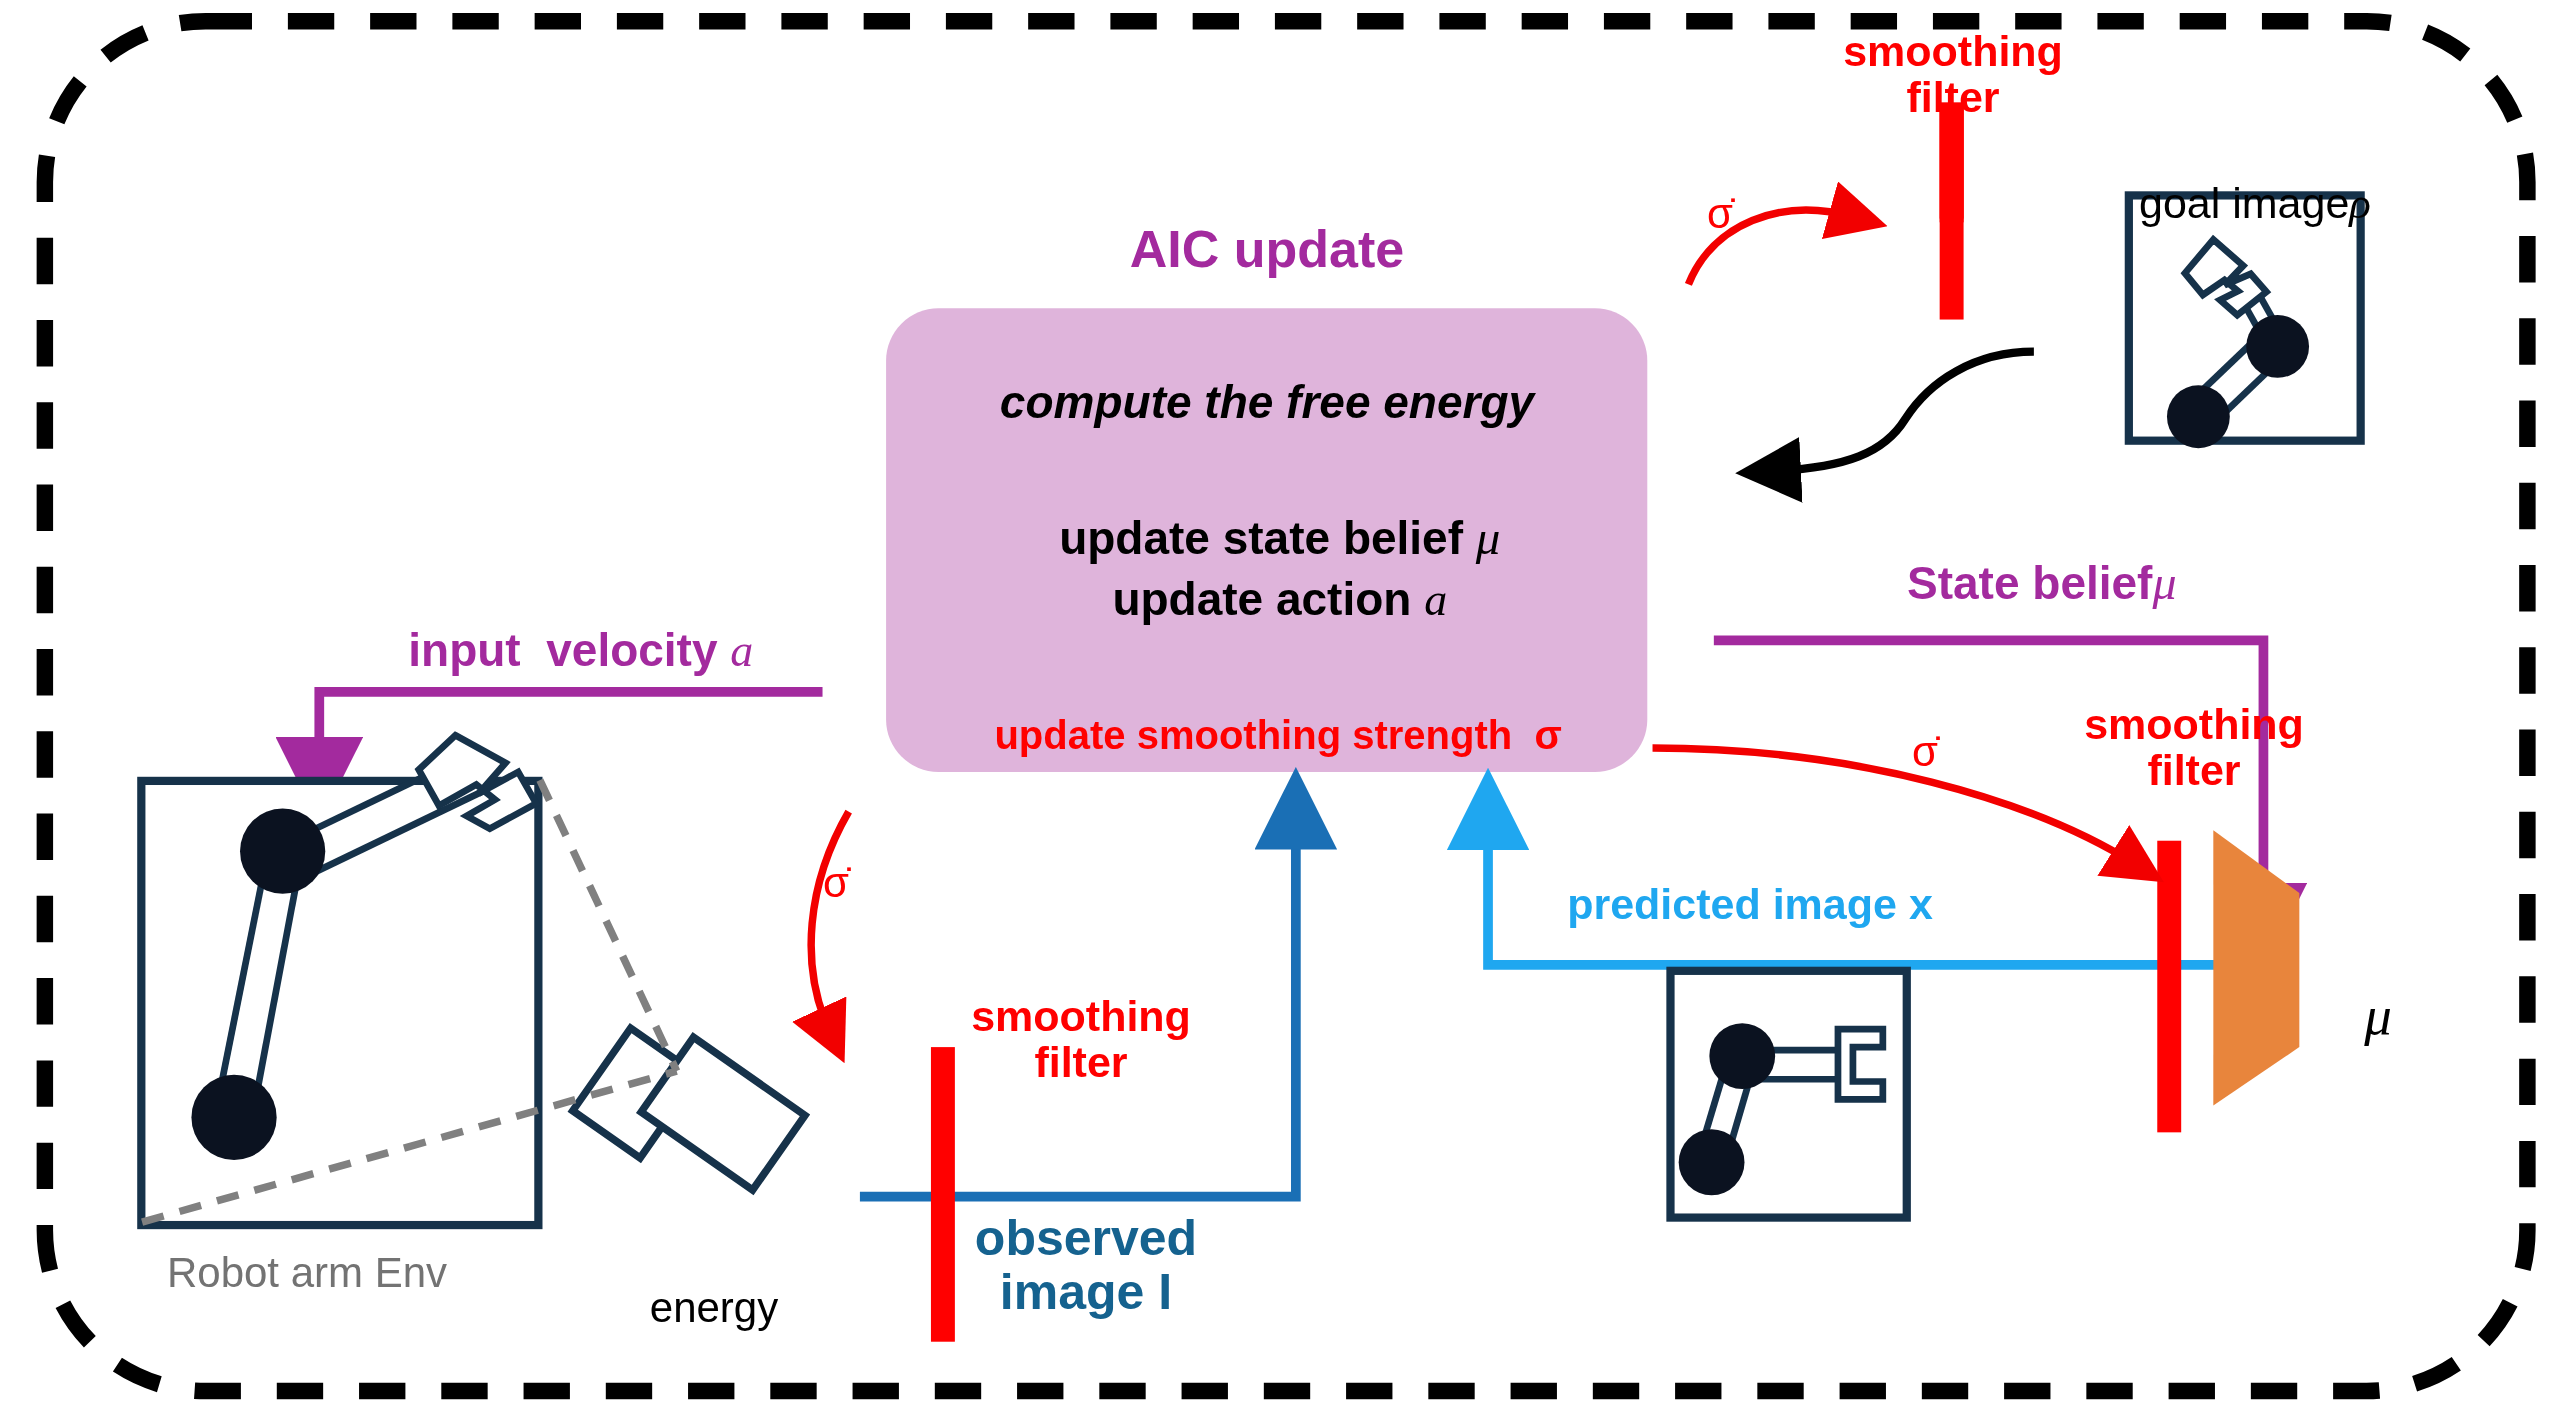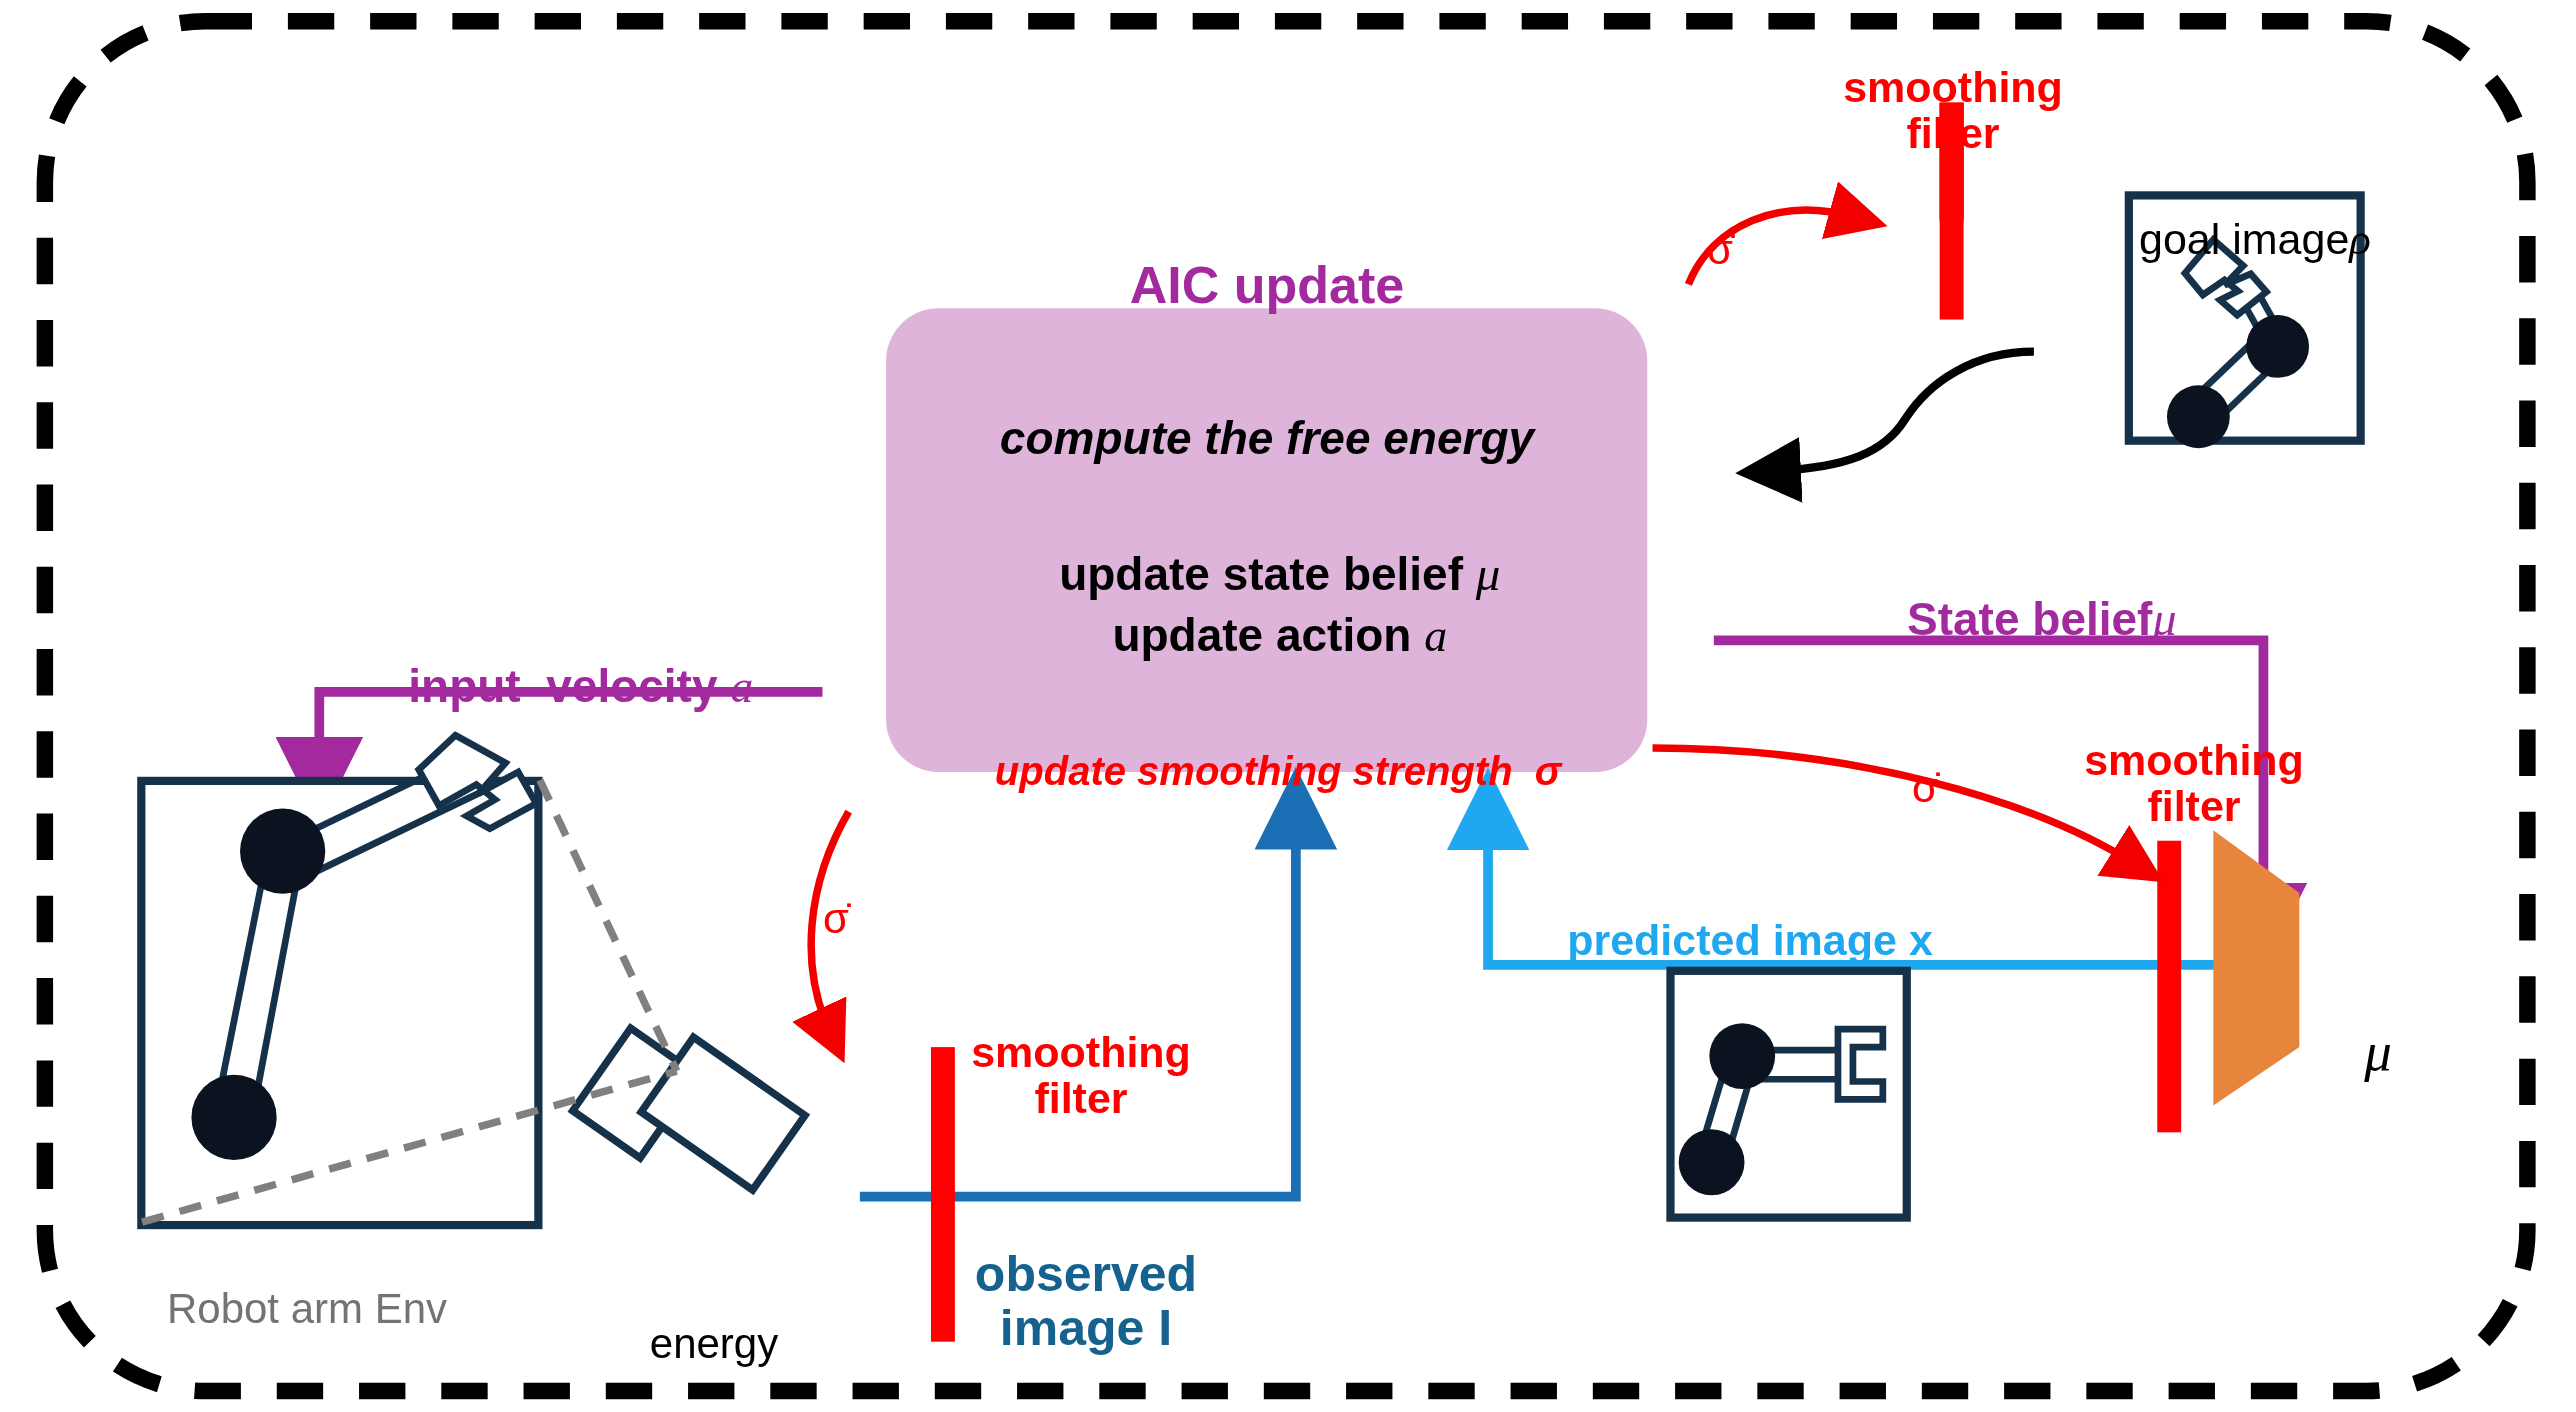--- a/index.html
+++ b/index.html
@@ -2,21 +2,21 @@
 <html style="font-size:12px"><head>
 <meta charset="utf-8">
 <style>
   html,body{margin:0;padding:0;background:#ffffff;}
   body{
     width:2576px;height:1413px;position:relative;overflow:hidden;
     font-family:"Liberation Sans", sans-serif;
   }
   #stage{position:absolute;left:0;top:0;width:2576px;height:1413px;}
   #svgroot{position:absolute;left:0;top:0;width:2576px;height:1413px;}
-  .lbl{position:absolute;white-space:pre;line-height:1.08;font-weight:bold;margin-top:36px;}
+  .lbl{position:absolute;white-space:pre;line-height:1.08;font-weight:bold;}
   .italic{font-style:italic;font-family:"Liberation Serif",serif;font-weight:normal;}
   .ctr{text-align:center;transform:translateX(-50%);}
 </style>
 </head>
 <body>
 
 <div id="stage">
 
 <svg id="svgroot" viewBox="0 0 3445 1889">
   <defs>
@@ -117,21 +117,21 @@
 <div class="lbl ctr" style="left:1267px;top:378px;font-size:46px;color:#000000;font-style:italic;">compute the free energy</div>
 
 <div class="lbl ctr" style="left:1267px;top:462px;font-size:46px;color:#000000;">
   <span>update state belief </span><span class="italic" style="font-size:49px;">μ</span>
 </div>
 
 <div class="lbl ctr" style="left:1267px;top:525px;font-size:46px;color:#000000;">
   <span>update action </span><span class="italic" style="font-size:46px;">a</span>
 </div>
 
-<div class="lbl ctr" style="left:1267px;top:671px;font-size:40px;color:#FF0000;font-style:italic;">
+<div class="lbl ctr" style="left:1267px;top:671px;font-size:40px;color:#FF0000;">
   <span>update smoothing strength  </span><span>σ</span>
 </div>
 
 <div class="lbl ctr" style="left:568px;top:576px;font-size:46px;color:#A32A9E;">
   <span>input  velocity </span><span class="italic" style="font-size:46px;">a</span>
 </div>
 
 <div class="lbl ctr" style="left:307px;top:1250px;font-size:42px;color:#737373;font-weight:normal;">Robot arm Env</div>
 
 <div class="lbl ctr" style="left:714px;top:1285px;font-size:42px;color:#000000;font-weight:normal;">energy</div>

